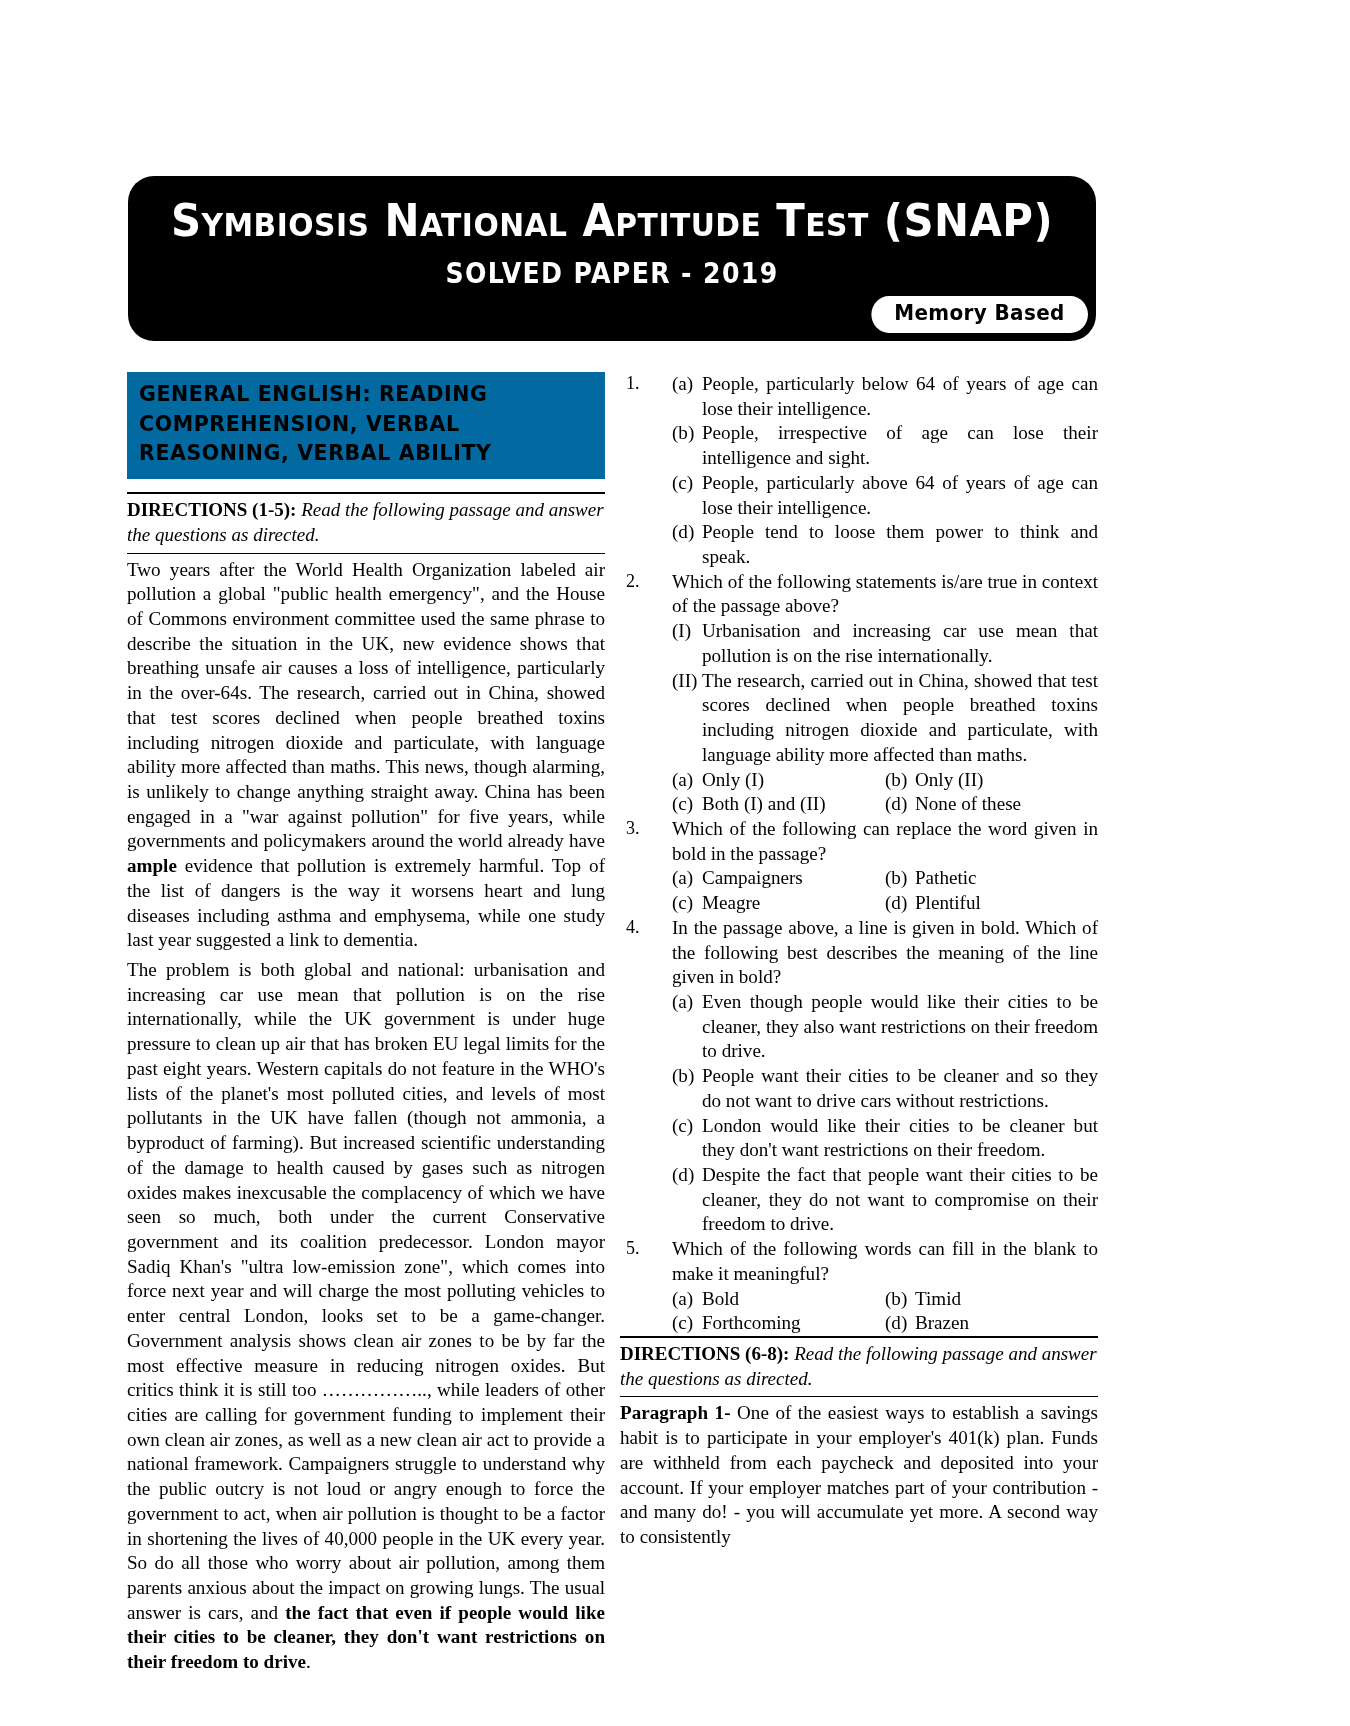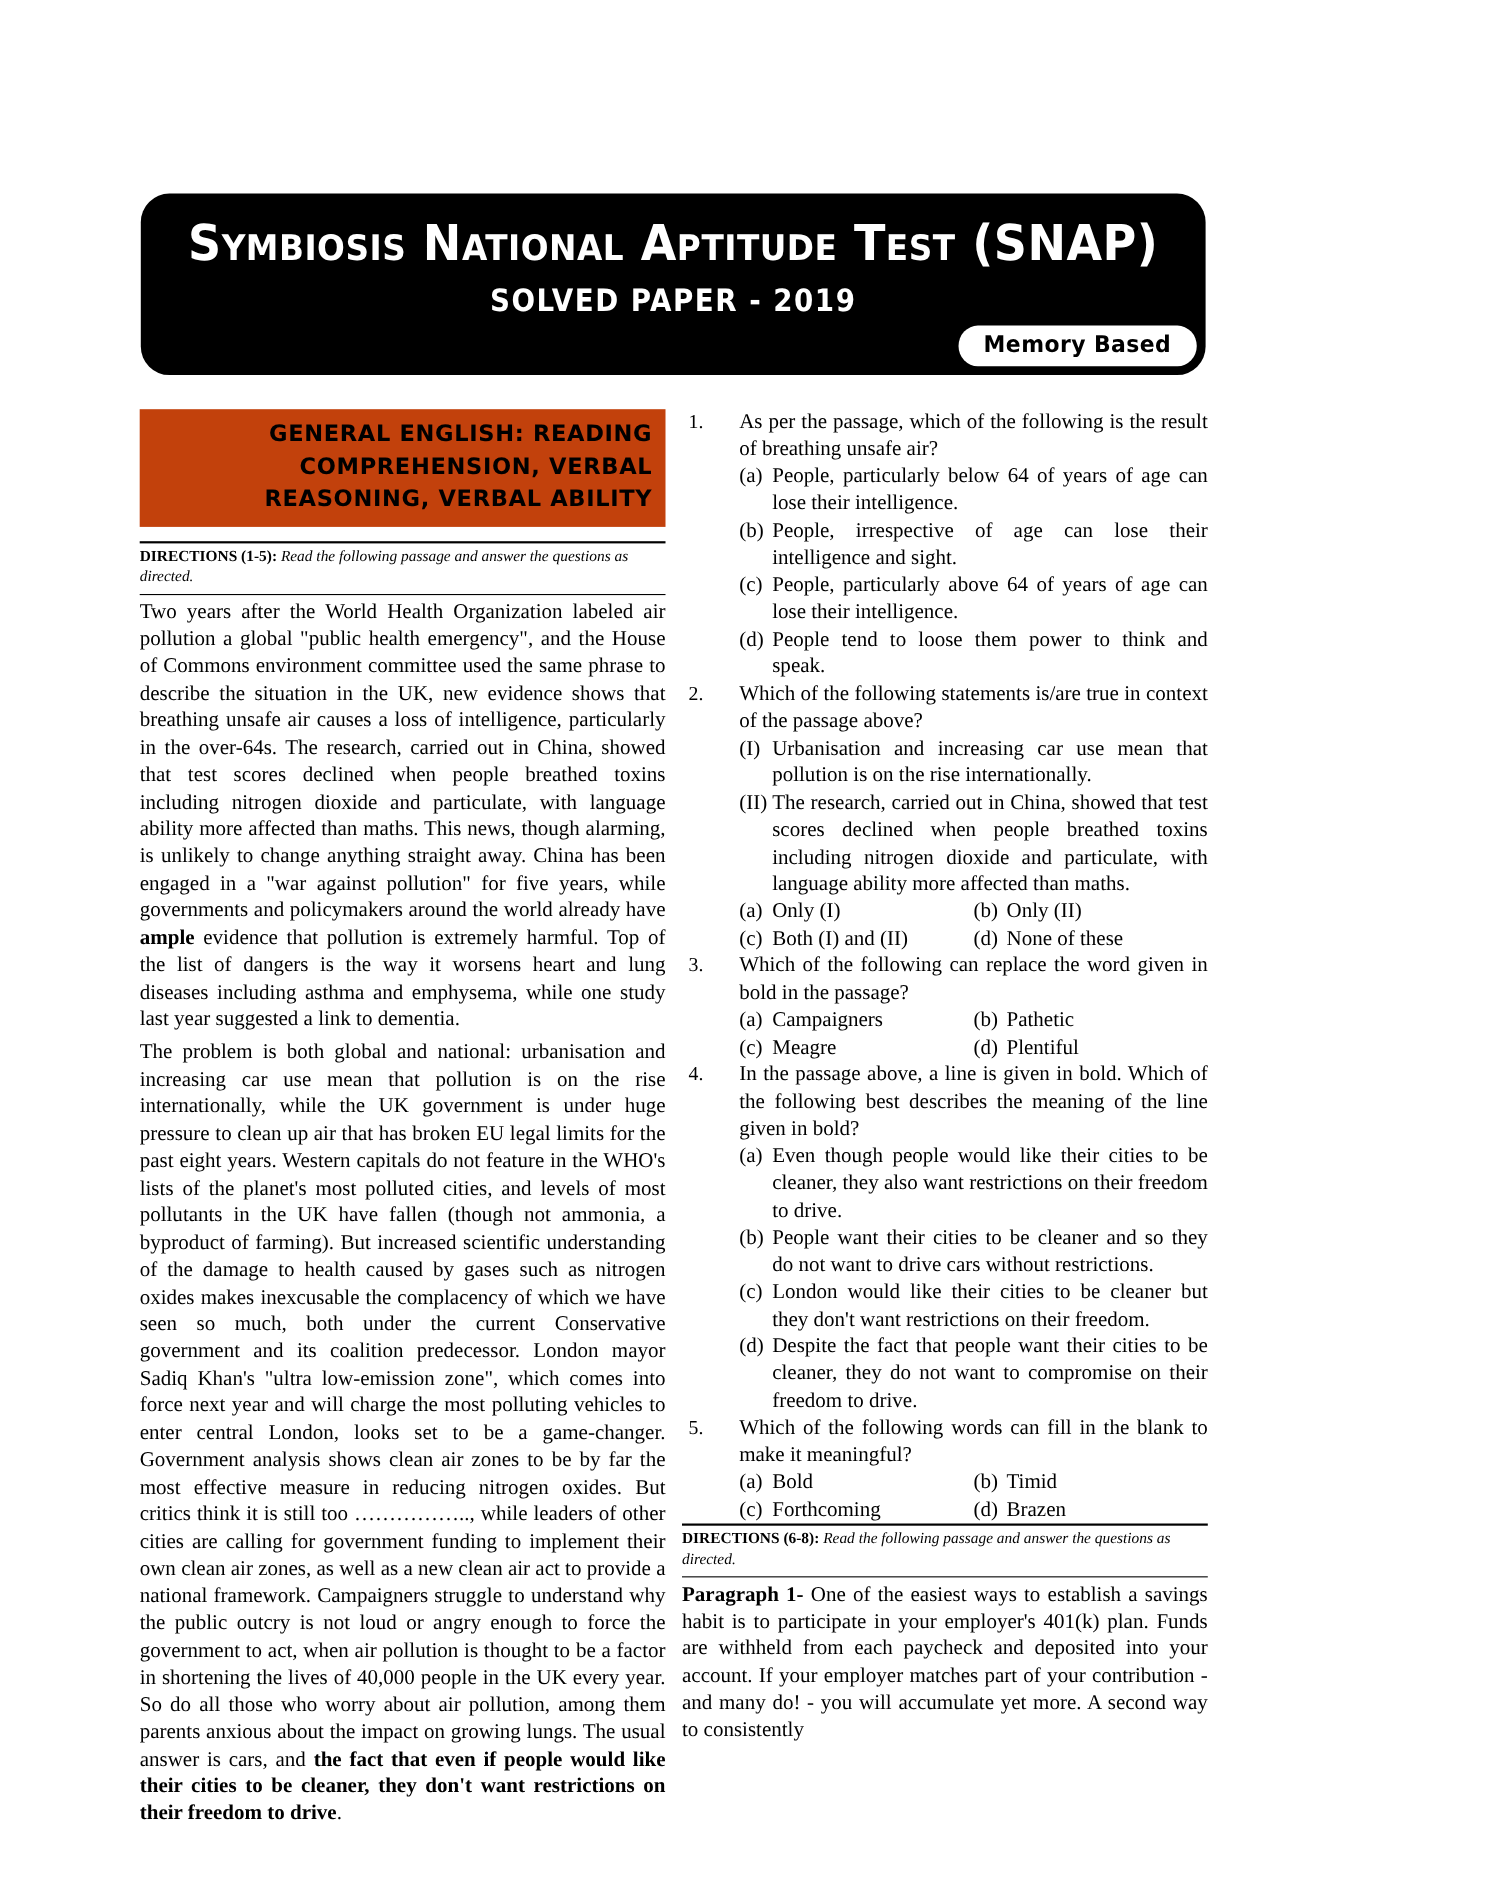--- a/index.html
+++ b/index.html
@@ -86,22 +86,22 @@
     top: 372px;
     width: 478px;
     font-size: 19.1px;
     line-height: 1.295;
     text-align: justify;
   }
   .col-left  { left: 127px; }
   .col-right { left: 620px; }
 
   .section-box {
-    background: #c2410c;
-    text-align: right;
+    background: #0369a1;
+    text-align: left;
     font-family: "DejaVu Sans", sans-serif;
     font-weight: bold;
     font-size: 20.5px;
     line-height: 1.45;
     letter-spacing: 0.6px;
     padding: 8px 12px 10px 12px;
     box-sizing: border-box;
     margin-bottom: 13px;
   }
 
@@ -110,21 +110,21 @@
     margin: 0 0 4px 0;
     height: 0;
   }
   .rule-thin {
     border-top: 1.2px solid #000;
     margin: 5px 0 4px 0;
     height: 0;
   }
 
   .directions {
-    font-size: 14px;
+    font-size: 19px;
     line-height: 1.30;
     text-align: left;
   }
   .directions .lead {
     font-weight: bold;
   }
   .directions .ital {
     font-style: italic;
   }
 
@@ -214,21 +214,20 @@
     <p class="para"><span>The problem is both global and national: urbanisation and increasing car use mean that pollution is on the rise internationally, while the UK government is under huge pressure to clean up air that has broken EU legal limits for the past eight years. Western capitals do not feature in the WHO's lists of the planet's most polluted cities, and levels of most pollutants in the UK have fallen (though not ammonia, a byproduct of farming). But increased scientific understanding of the damage to health caused by gases such as nitrogen oxides makes inexcusable the complacency of which we have seen so much, both under the current Conservative government and its coalition predecessor. London mayor Sadiq Khan's "ultra low-emission zone", which comes into force next year and will charge the most polluting vehicles to enter central London, looks set to be a game-changer. Government analysis shows clean air zones to be by far the most effective measure in reducing nitrogen oxides. But critics think it is still too …………….., while leaders of other cities are calling for government funding to implement their own clean air zones, as well as a new clean air act to provide a national framework. Campaigners struggle to understand why the public outcry is not loud or angry enough to force the government to act, when air pollution is thought to be a factor in shortening the lives of 40,000 people in the UK every year. So do all those who worry about air pollution, among them parents anxious about the impact on growing lungs. The usual answer is cars, and </span><b class="strong">the fact that even if people would like their cities to be cleaner, they don't want restrictions on their freedom to drive</b><span>.</span></p>
 
   </div>
 
   <div class="col col-right">
 
     <div class="qlist">
 
       <div class="q">
         <span class="q-num">1.</span>
-        <span class="q-text">As per the passage, which of the following is the result of breathing unsafe air?</span>
         <div class="opt">
             <span class="opt-lbl">(a)</span>
             <span class="opt-txt">People, particularly below 64 of years of age can lose their intelligence.</span>
           </div>
         <div class="opt">
             <span class="opt-lbl">(b)</span>
             <span class="opt-txt">People, irrespective of age can lose their intelligence and sight.</span>
           </div>
         <div class="opt">
             <span class="opt-lbl">(c)</span>

